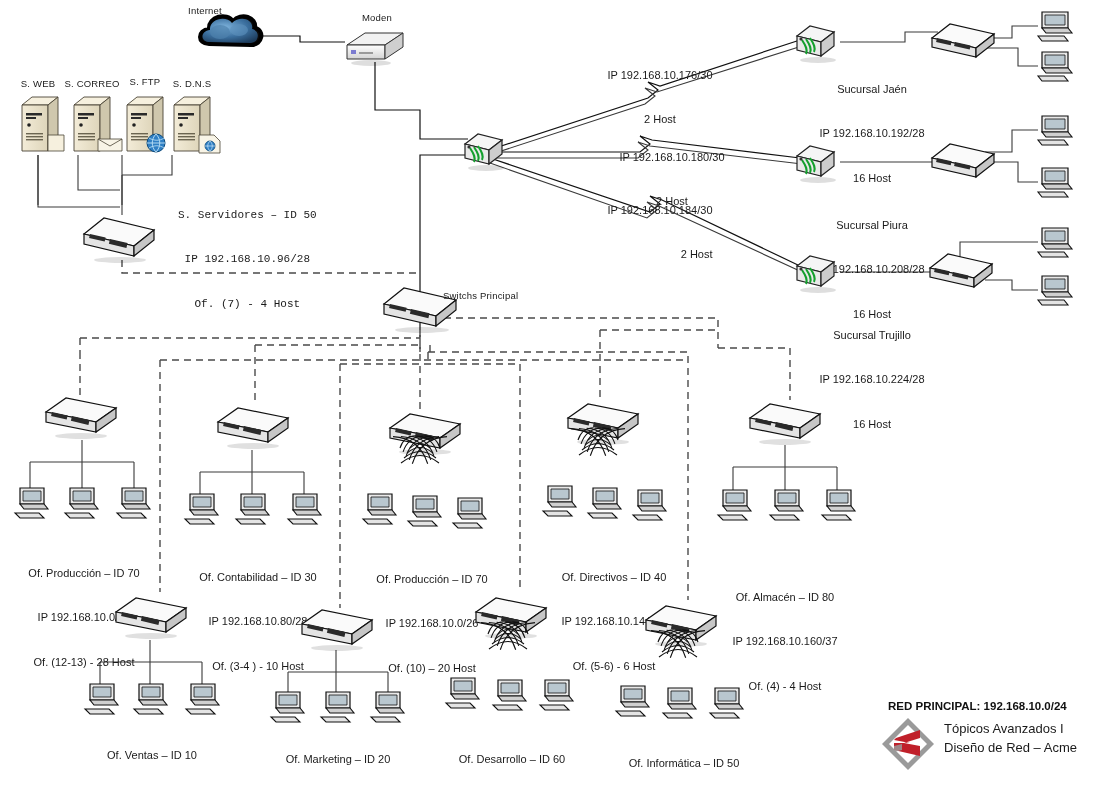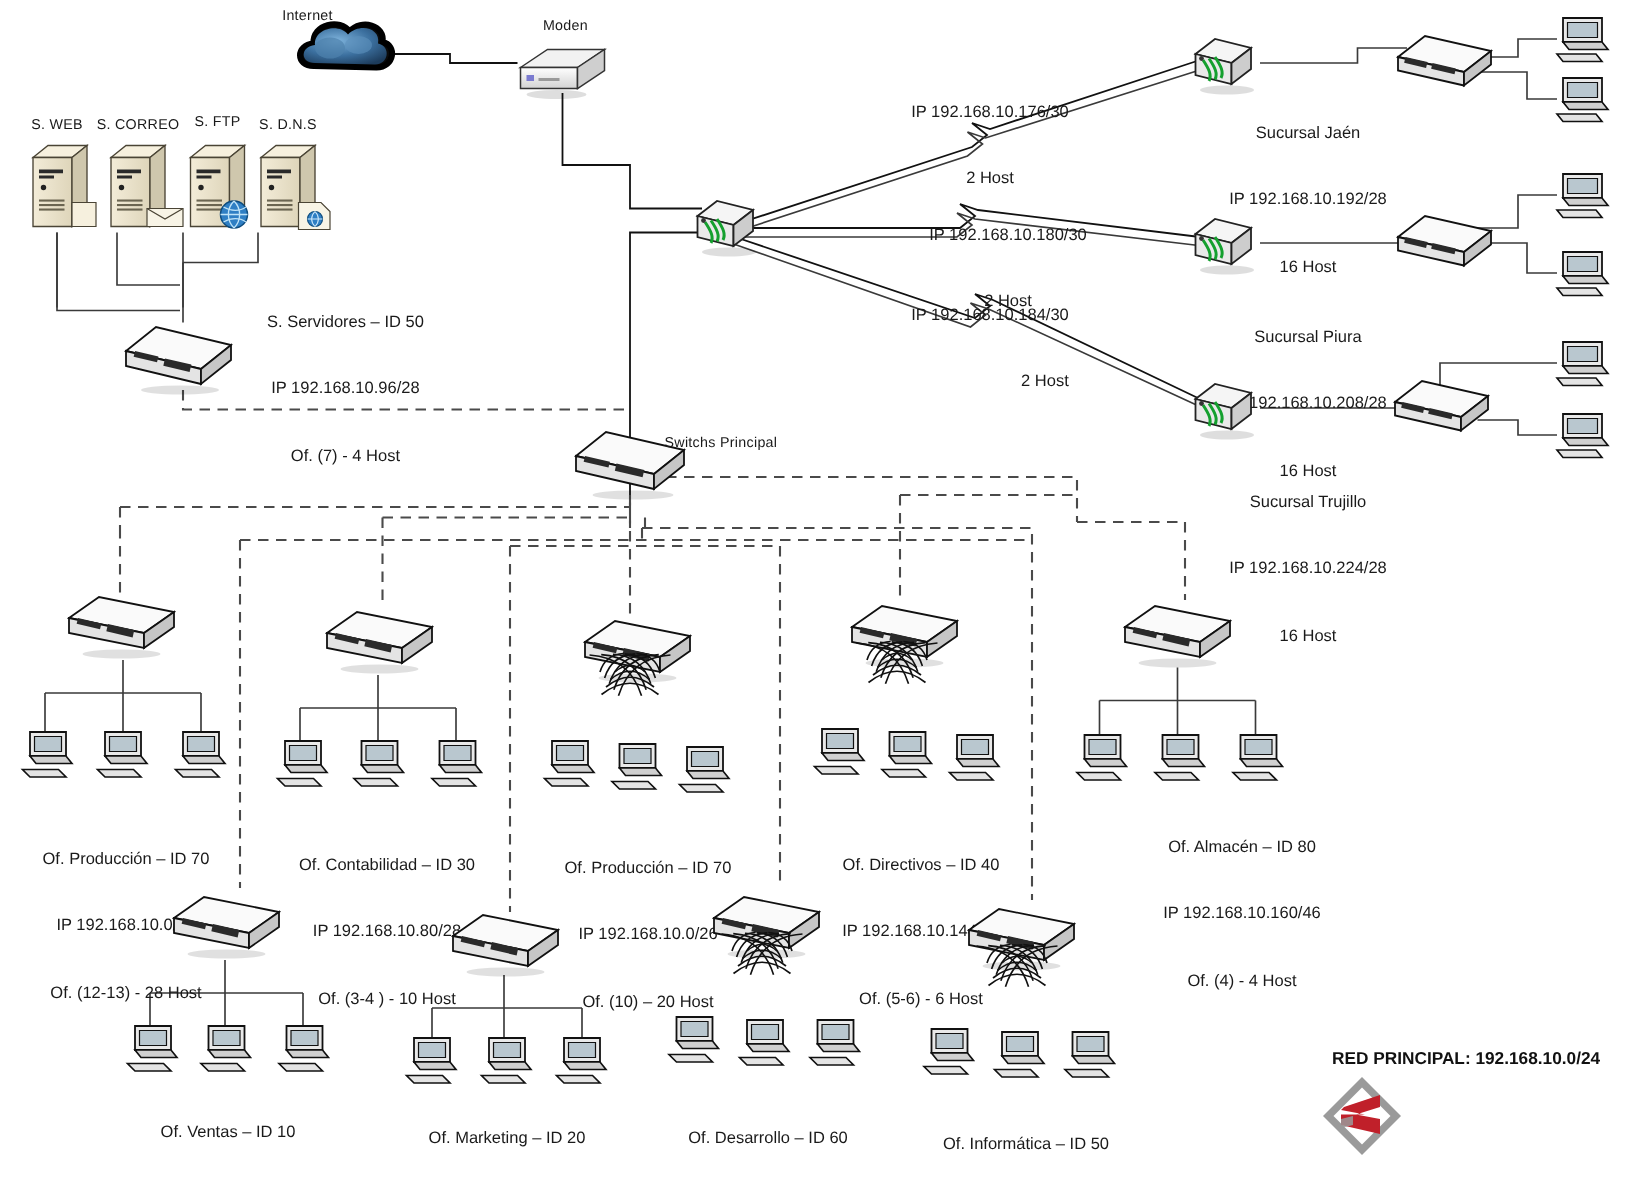--- a/index.html
+++ b/index.html
@@ -210,21 +210,21 @@
       <rect x="8" y="41" width="17" height="1.4" fill="#6b6551"></rect>
       <rect x="8" y="44" width="17" height="1.4" fill="#6b6551"></rect>
       <g>
         <polygon points="29,40 44,40 50,46 50,58 29,58" fill="#f8f4e6" stroke="#4a4435" stroke-width=".8"></polygon>
         <circle cx="40" cy="51" r="5" fill="#2f7fc4" stroke="#0d4b7d" stroke-width=".8"></circle>
         <path d="M35,51 h10 M40,46 c3,3 3,7 0,10 M40,46 c-3,3 -3,7 0,10" stroke="#cfe9fb" stroke-width=".7" fill="none"></path>
       </g>
     </svg>
   </div>
 
-  <div class="lbl" style="left:178px;top:178px;text-align:center;">
+  <div class="lbl" style="left:178px;top:178px;text-align:center;font-family:Liberation Mono, monospace;">
     <div>S. Servidores – ID 50</div>
     <div>IP 192.168.10.96/28</div>
     <div>Of. (7) - 4 Host</div>
   </div>
 
   <div class="grp" style="left:82px;top:212px;">
     <svg width="78" height="52">
       <polygon points="2,22 22,6 72,18 52,34" fill="#fafafa" stroke="#111" stroke-width="1.2"></polygon>
       <polygon points="2,22 52,34 52,44 2,32" fill="#e4e4e4" stroke="#111" stroke-width="1.2"></polygon>
       <polygon points="52,34 72,18 72,28 52,44" fill="#c6c6c6" stroke="#111" stroke-width="1.2"></polygon>
@@ -642,23 +642,23 @@
   <div class="lbl c" style="left:432px;top:542px;">
     <div>Of. Producción – ID 70</div>
     <div>IP 192.168.10.0/26</div>
     <div>Of. (10) – 20 Host</div>
   </div>
   <div class="lbl c" style="left:614px;top:540px;">
     <div>Of. Directivos – ID 40</div>
     <div>IP 192.168.10.144/28</div>
     <div>Of. (5-6) - 6 Host</div>
   </div>
-  <div class="lbl c" style="left:785px;top:528px;margin-left:43px;">
+  <div class="lbl c" style="left:785px;top:560px;">
     <div>Of. Almacén – ID 80</div>
-    <div>IP 192.168.10.160/46</div>
+    <div>IP 192.168.10.160/37</div>
     <div>Of. (4) - 4 Host</div>
   </div>
 
   <div class="grp" style="left:114px;top:592px;">
     <svg width="78" height="50">
         <polygon points="2,20 22,6 72,16 52,30" fill="#fafafa" stroke="#111" stroke-width="1.2"></polygon>
         <polygon points="2,20 52,30 52,40 2,30" fill="#e4e4e4" stroke="#111" stroke-width="1.2"></polygon>
         <polygon points="52,30 72,16 72,26 52,40" fill="#c6c6c6" stroke="#111" stroke-width="1.2"></polygon>
         <g fill="#2a2a2a">
           <rect x="8" y="20" width="16" height="4" transform="rotate(13 8 20)"></rect>
@@ -876,14 +876,18 @@
       <polygon points="28,2 54,28 28,54 2,28" fill="#9a9a9a"></polygon>
       <polygon points="28,9 47,28 28,47 9,28" fill="#ffffff"></polygon>
       <g fill="#c0202a">
         <polygon points="16,22 40,14 40,22 24,27 40,30 40,40 14,34 14,27 30,27 14,24"></polygon>
       </g>
       <g fill="#9a9a9a" opacity=".85">
         <polygon points="14,30 22,28 22,34 14,36"></polygon>
       </g>
     </svg>
   </div>
+  <div class="legend-txt" style="left:944px;top:720px;">
+    <div>Tópicos Avanzados I</div>
+    <div>Diseño de Red – Acme</div>
+  </div>
 
 </div>
 
 </body></html>

